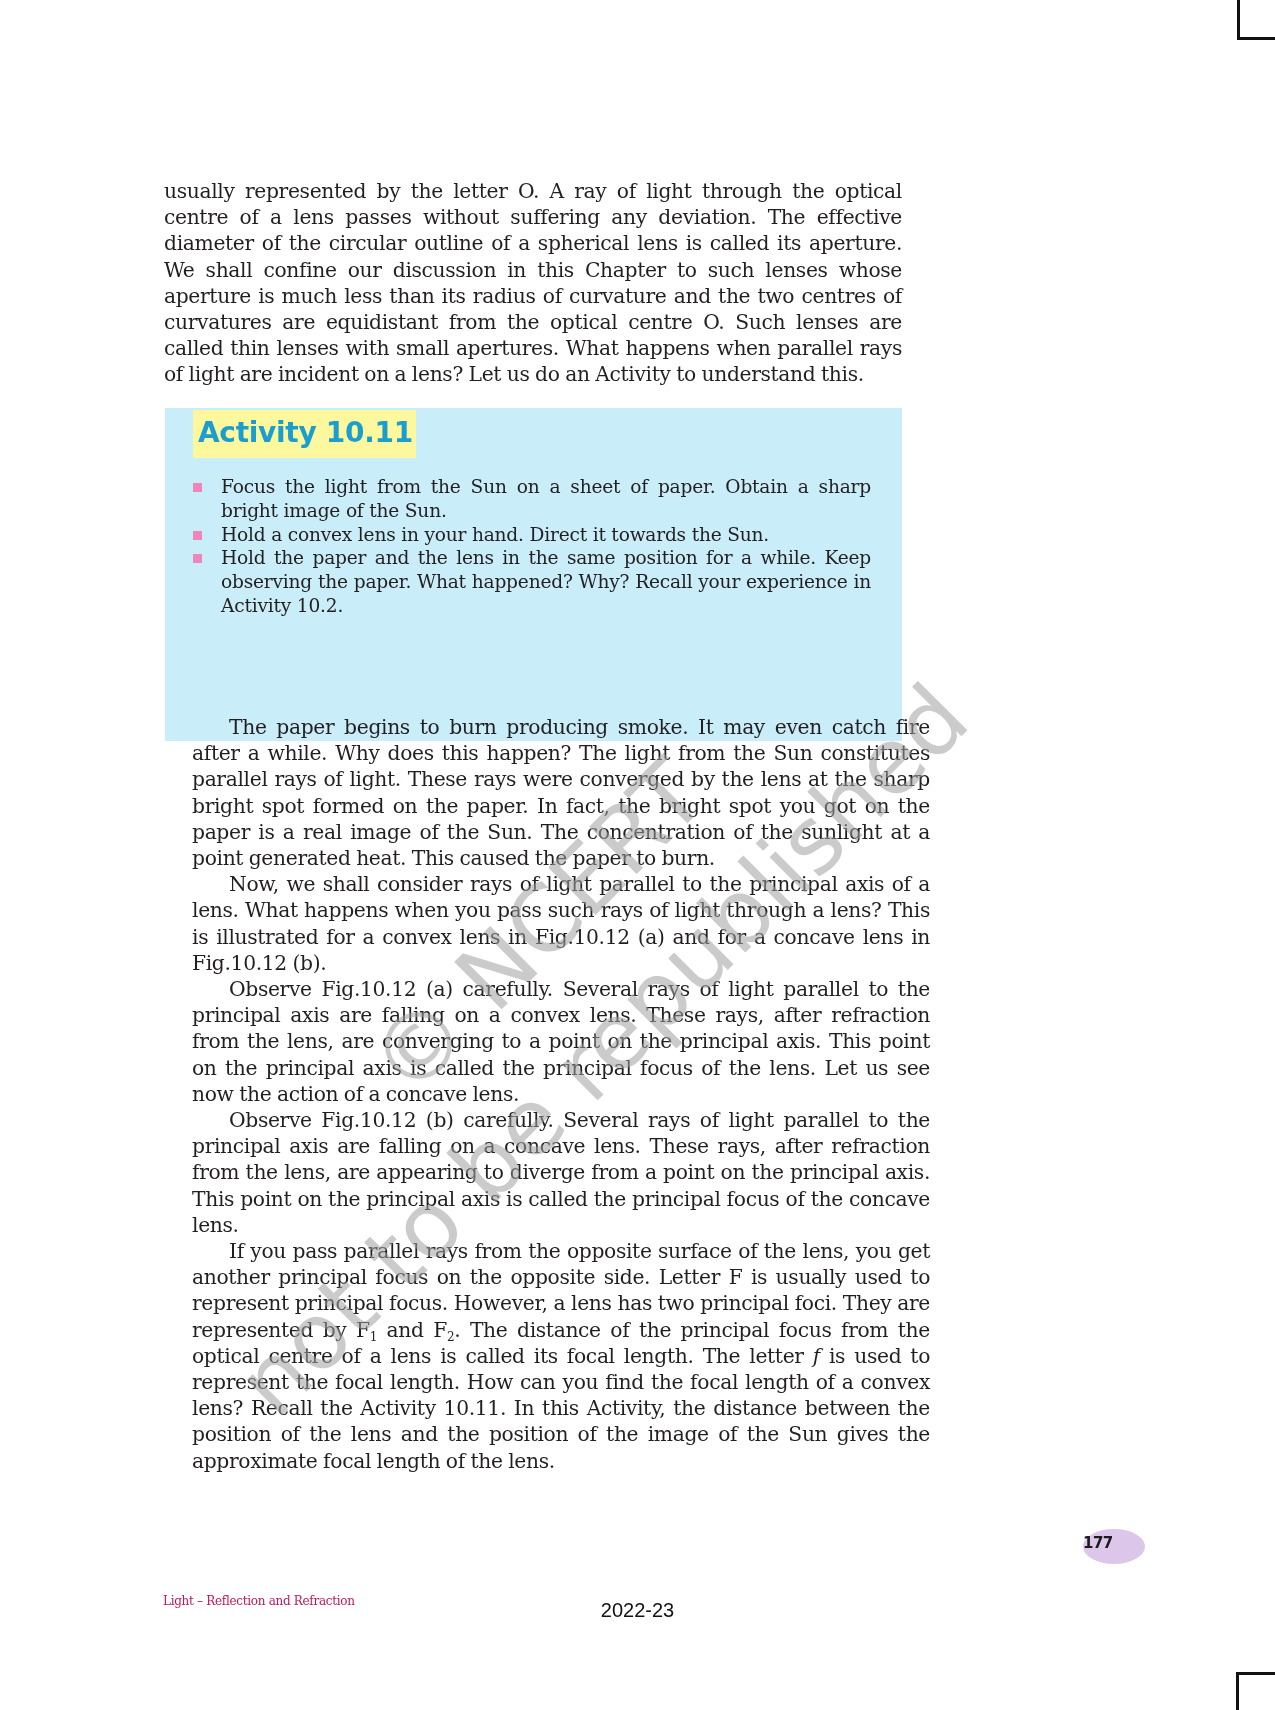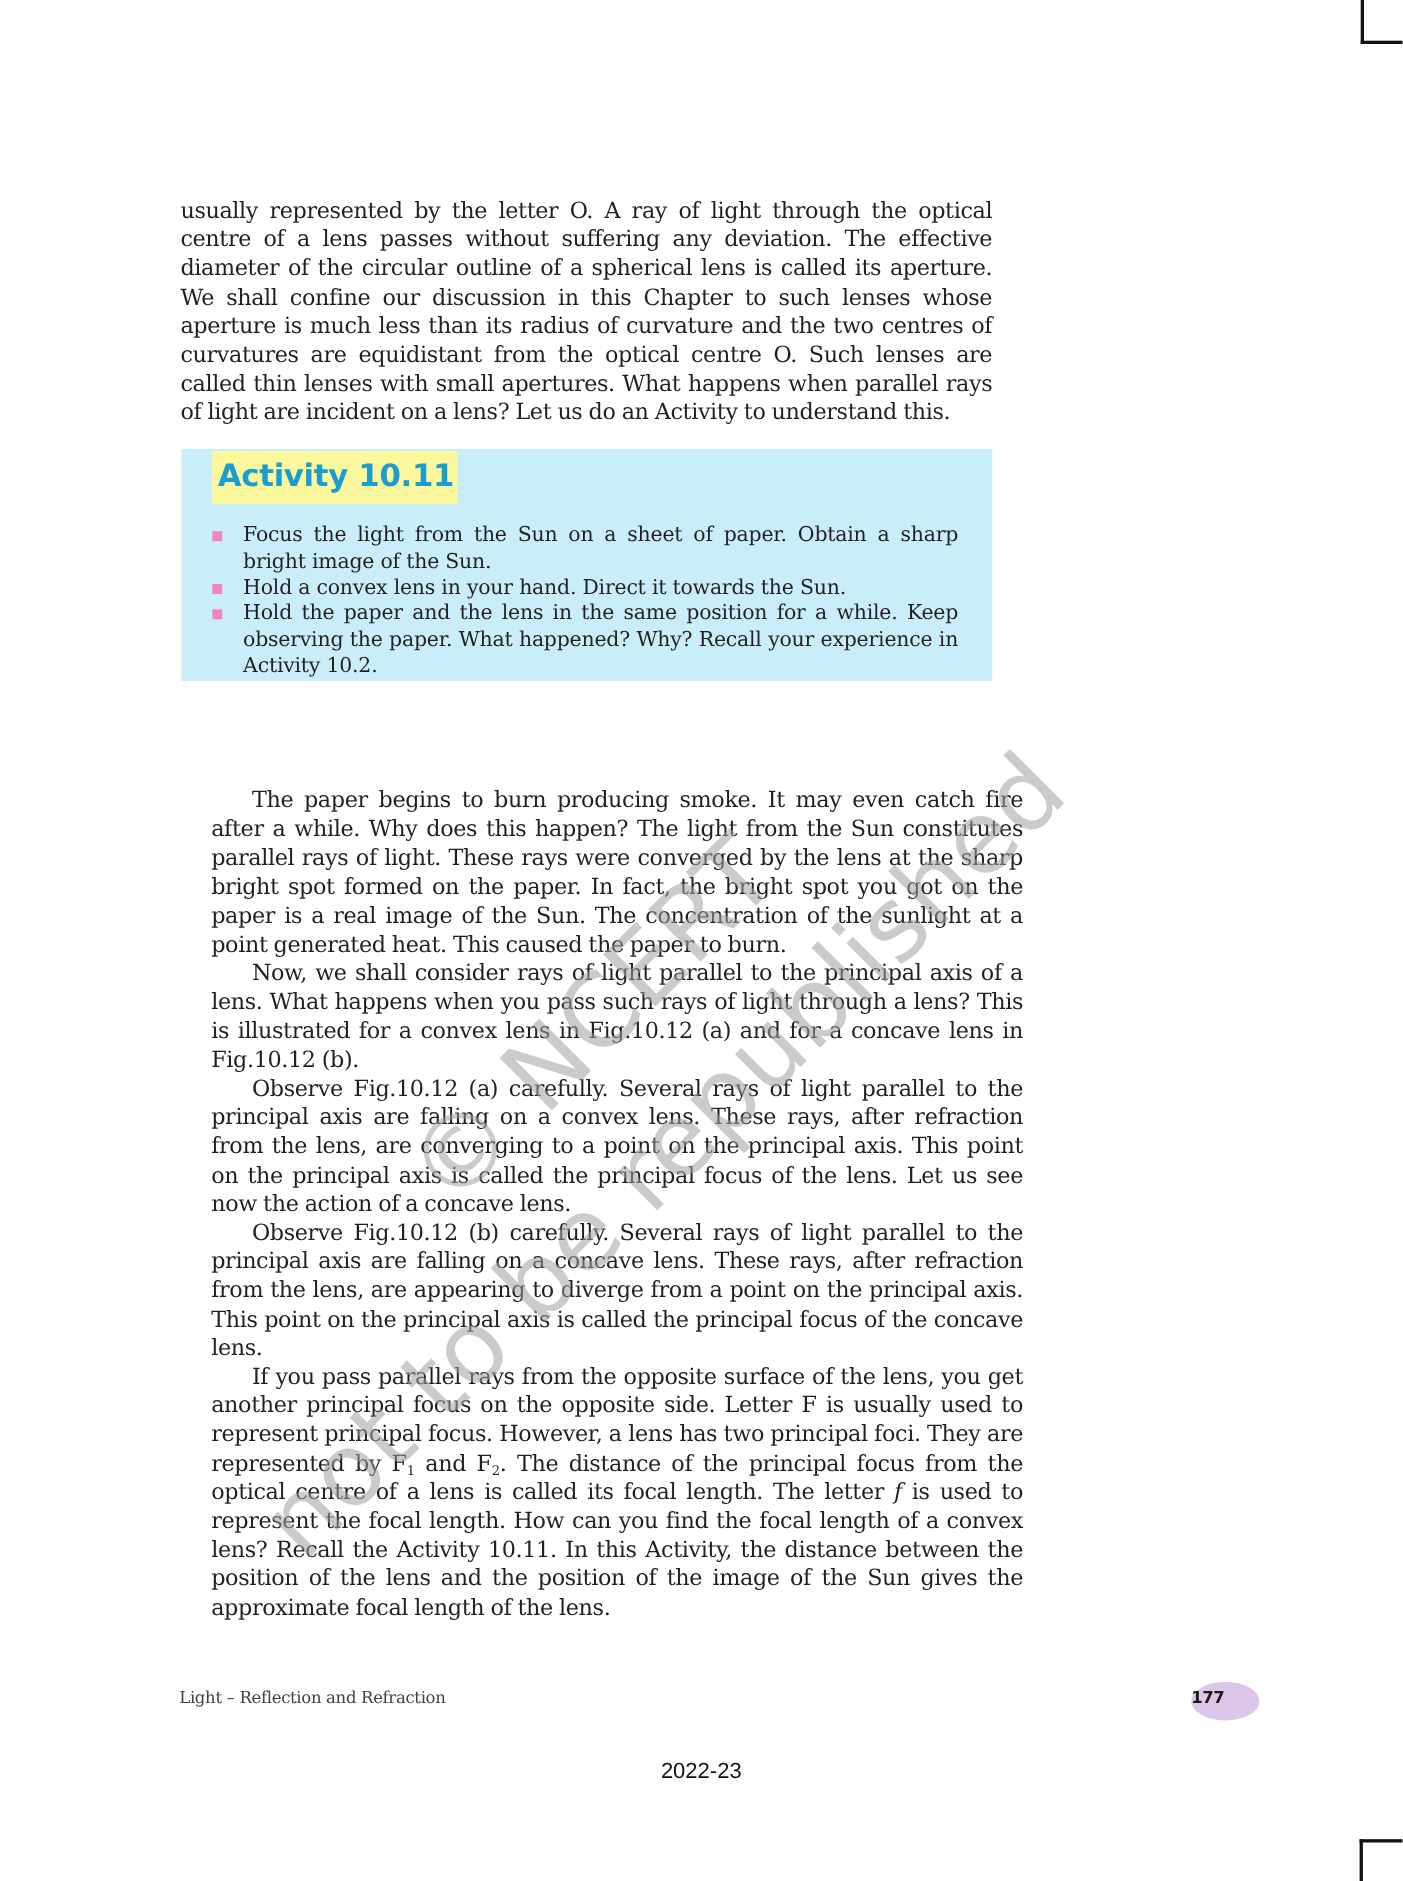--- a/index.html
+++ b/index.html
@@ -6,35 +6,35 @@
     body { width: 1275px; height: 1710px; position: relative; overflow: hidden; font-family: "DejaVu Serif", "Liberation Serif", serif; color: #231f20; }
     .crop-mark { position: absolute; border-color: #111; border-style: solid; border-width: 0; }
     .crop-top { left: 1237px; top: 0; width: 38px; height: 37px; border-left-width: 3px; border-bottom-width: 3px; }
     .crop-bottom { left: 1236px; top: 1672px; width: 39px; height: 38px; border-left-width: 3px; border-top-width: 3px; }
 
     .column { position: absolute; left: 164px; width: 738px; }
     .para { font-size: 20.3px; line-height: 26.2px; text-align: justify; margin: 0; letter-spacing: -0.35px; word-spacing: -0.5px; }
     .para.indent { text-indent: 37px; }
     #intro { top: 178px; }
 
-    .activity { position: absolute; left: 165px; top: 408px; width: 737px; height: 211px; background: #c9edf9; }
+    .activity { position: absolute; left: 165px; top: 408px; width: 737px; height: 333px; background: #c9edf9; }
     .activity-title { position: absolute; left: 28px; top: 2px; width: 223px; height: 48px; background: #fdf79d; }
     .activity-title span { position: absolute; left: 5px; top: 6px; font-family: "DejaVu Sans", "Liberation Sans", sans-serif; font-weight: bold; font-size: 28px; color: #1a9ed0; letter-spacing: -0.3px; white-space: nowrap; }
     .act-body { position: absolute; left: 56px; top: 67px; width: 816px; }
     .act-line { font-size: 18.6px; line-height: 23.8px; margin: 0; text-align: justify; width: 650px; letter-spacing: -0.2px; }
     .caution-label { color: #c4166f; }
     .bullet-item { position: relative; }
     .bullet { position: absolute; left: -28px; top: 8px; width: 9px; height: 9px; background: #ef85bb; }
 
     #body { top: 714px; margin-left: 28px; }
 
     .sub { font-size: 12px; vertical-align: -4px; line-height: 0; }
     .ital { font-style: italic; }
 
-    .footer-title { position: absolute; left: 163px; top: 1534px; font-size: 15px; letter-spacing: -0.3px; color: #404040; }
+    .footer-title { position: absolute; left: 163px; top: 1594px; font-size: 12px; letter-spacing: -0.3px; color: #be185d; }
     .page-badge { position: absolute; left: 1083px; top: 1529px; width: 62px; height: 35px; border-radius: 50%; background: #dcc6ea; }
     .page-badge span { position: absolute; left: 0; right: 16px; top: 5px; text-align: left; font-family: "DejaVu Sans", "Liberation Sans", sans-serif; font-weight: bold; font-size: 15px; color: #1b1b1b; letter-spacing: -0.5px; }
     .year { position: absolute; left: 0; width: 1275px; top: 1599px; text-align: center; font-family: "Liberation Sans", "DejaVu Sans", sans-serif; font-size: 20px; color: #111; }
 
     .watermark { position: absolute; font-family: "DejaVu Sans", "Liberation Sans", sans-serif; color: rgba(160,160,160,0.55); white-space: nowrap; transform-origin: left bottom; pointer-events: none; }
     .wm1 { left: 425px; top: 1010px; font-size: 92px; transform: rotate(-45deg); }
     .wm2 { left: 292px; top: 1330px; font-size: 92px; transform: rotate(-45deg); }
   </style>
 </head>
 <body>

